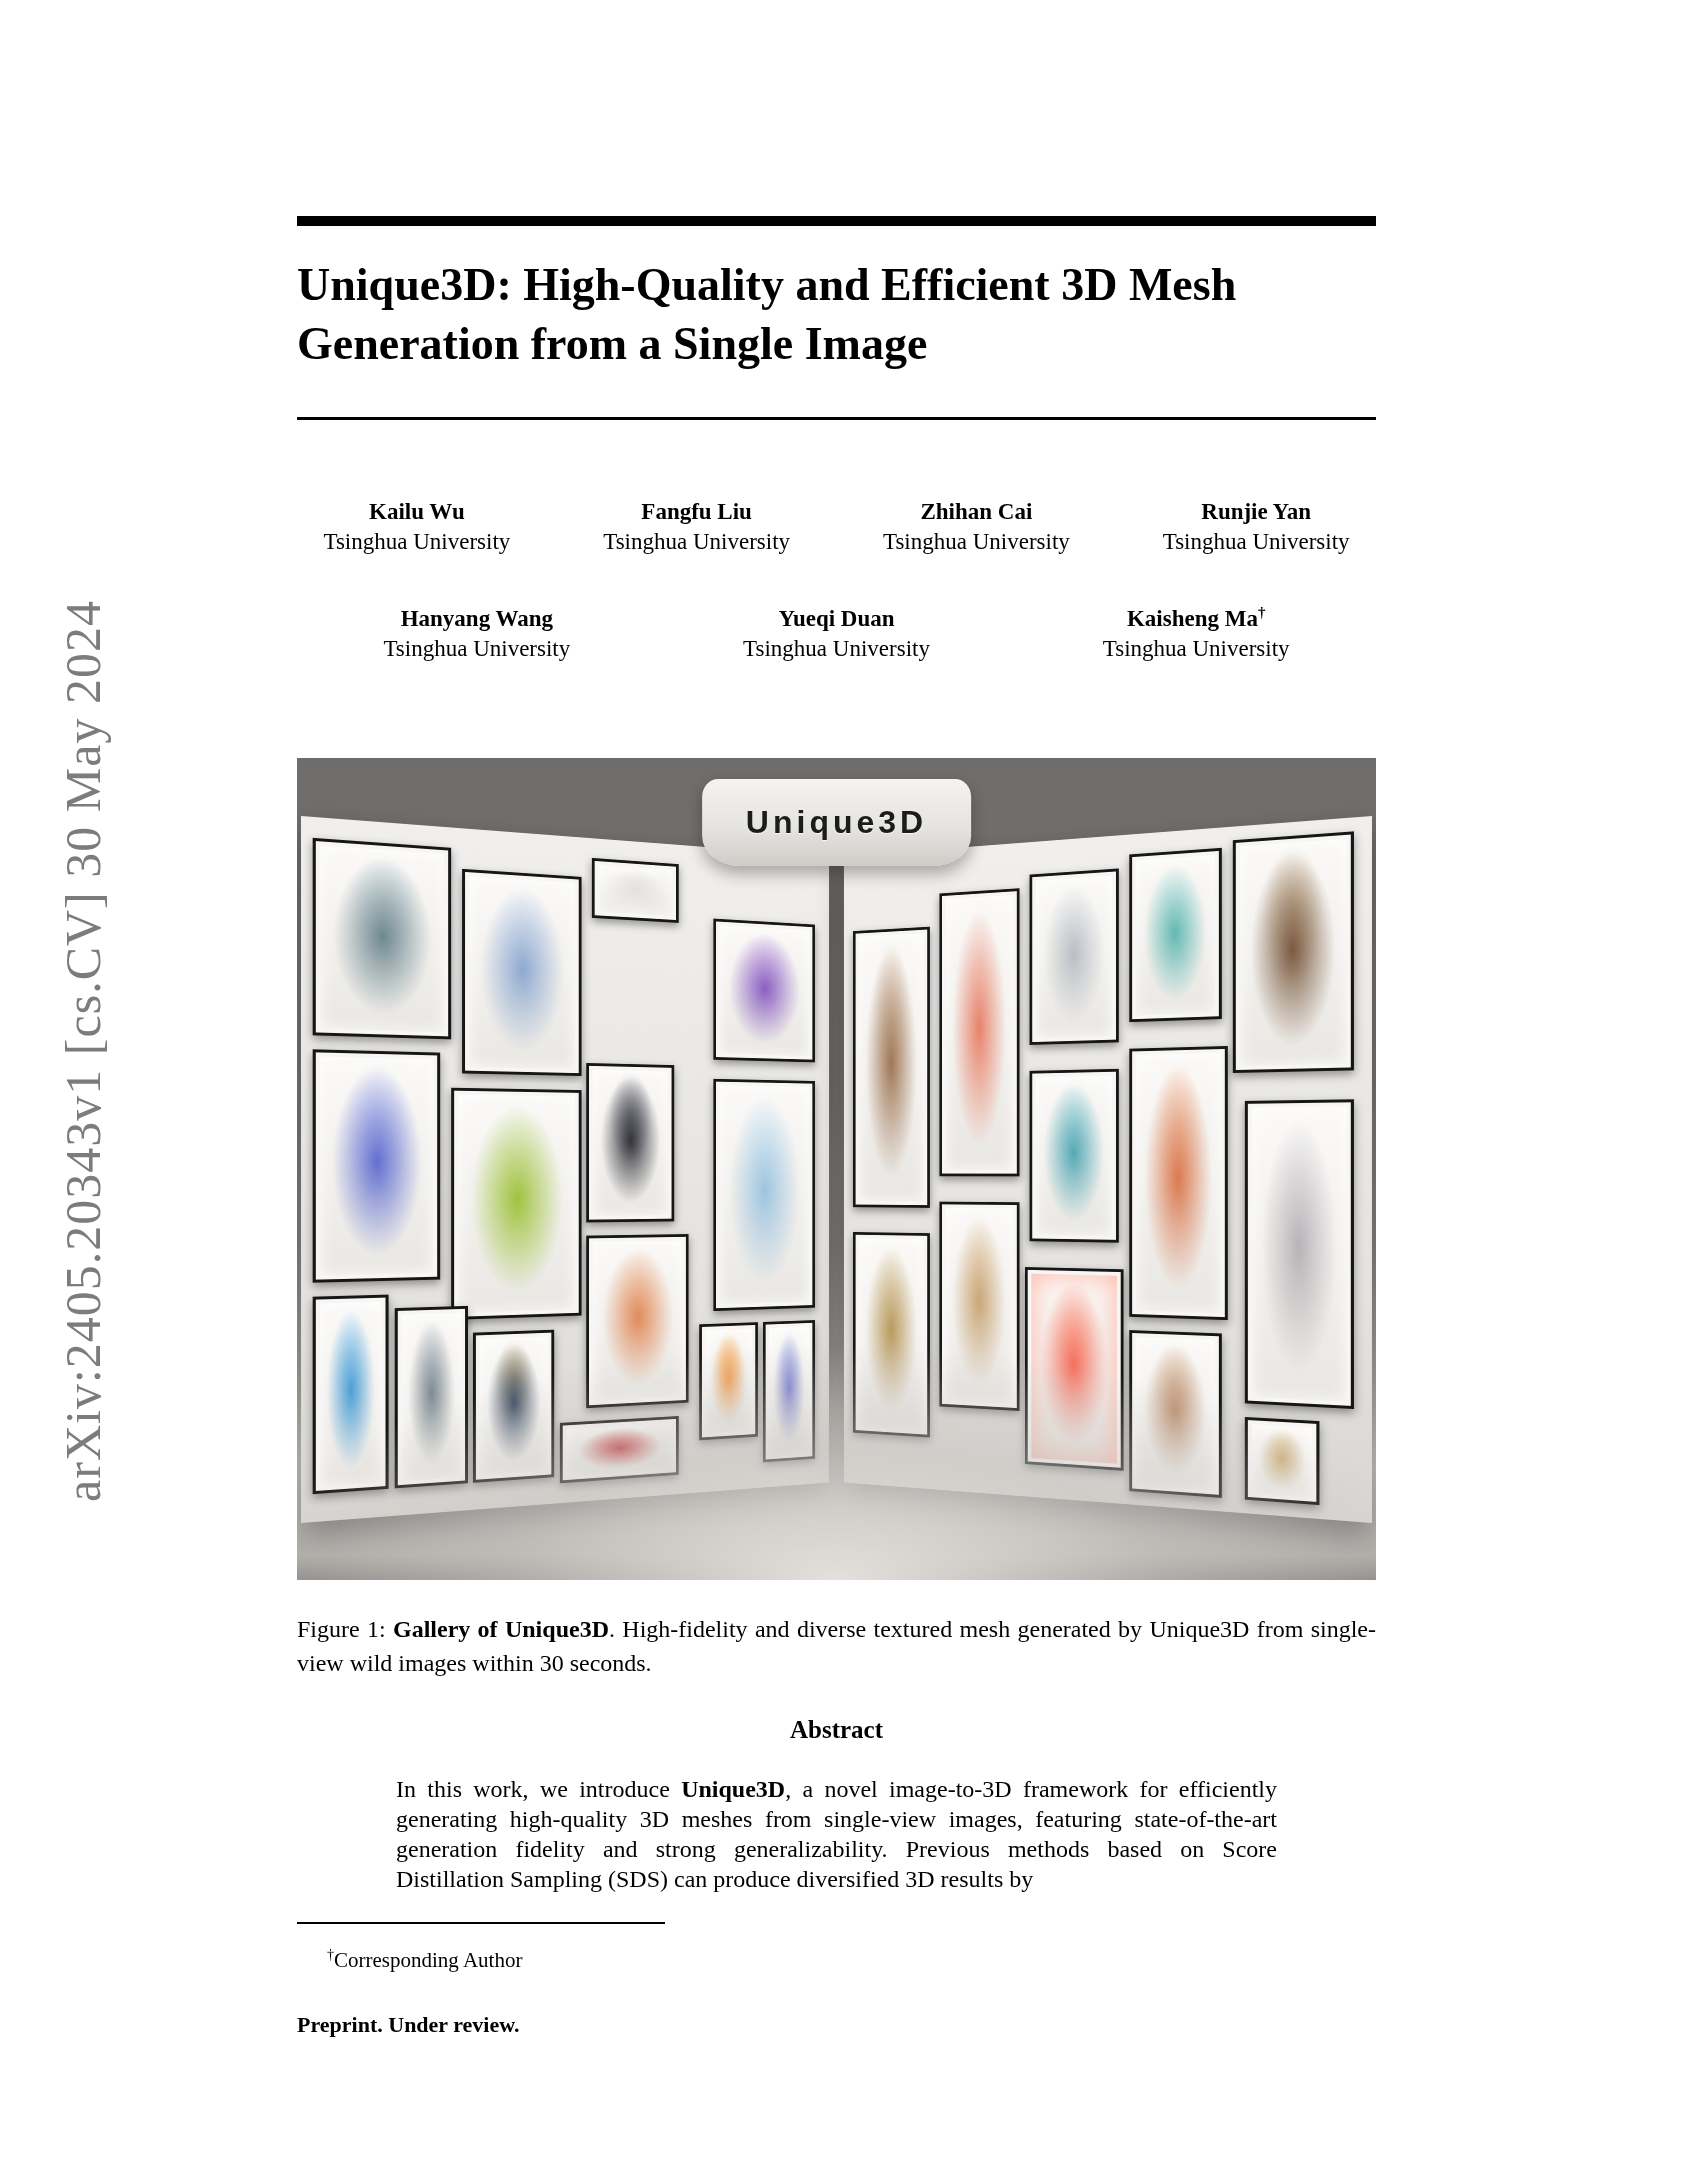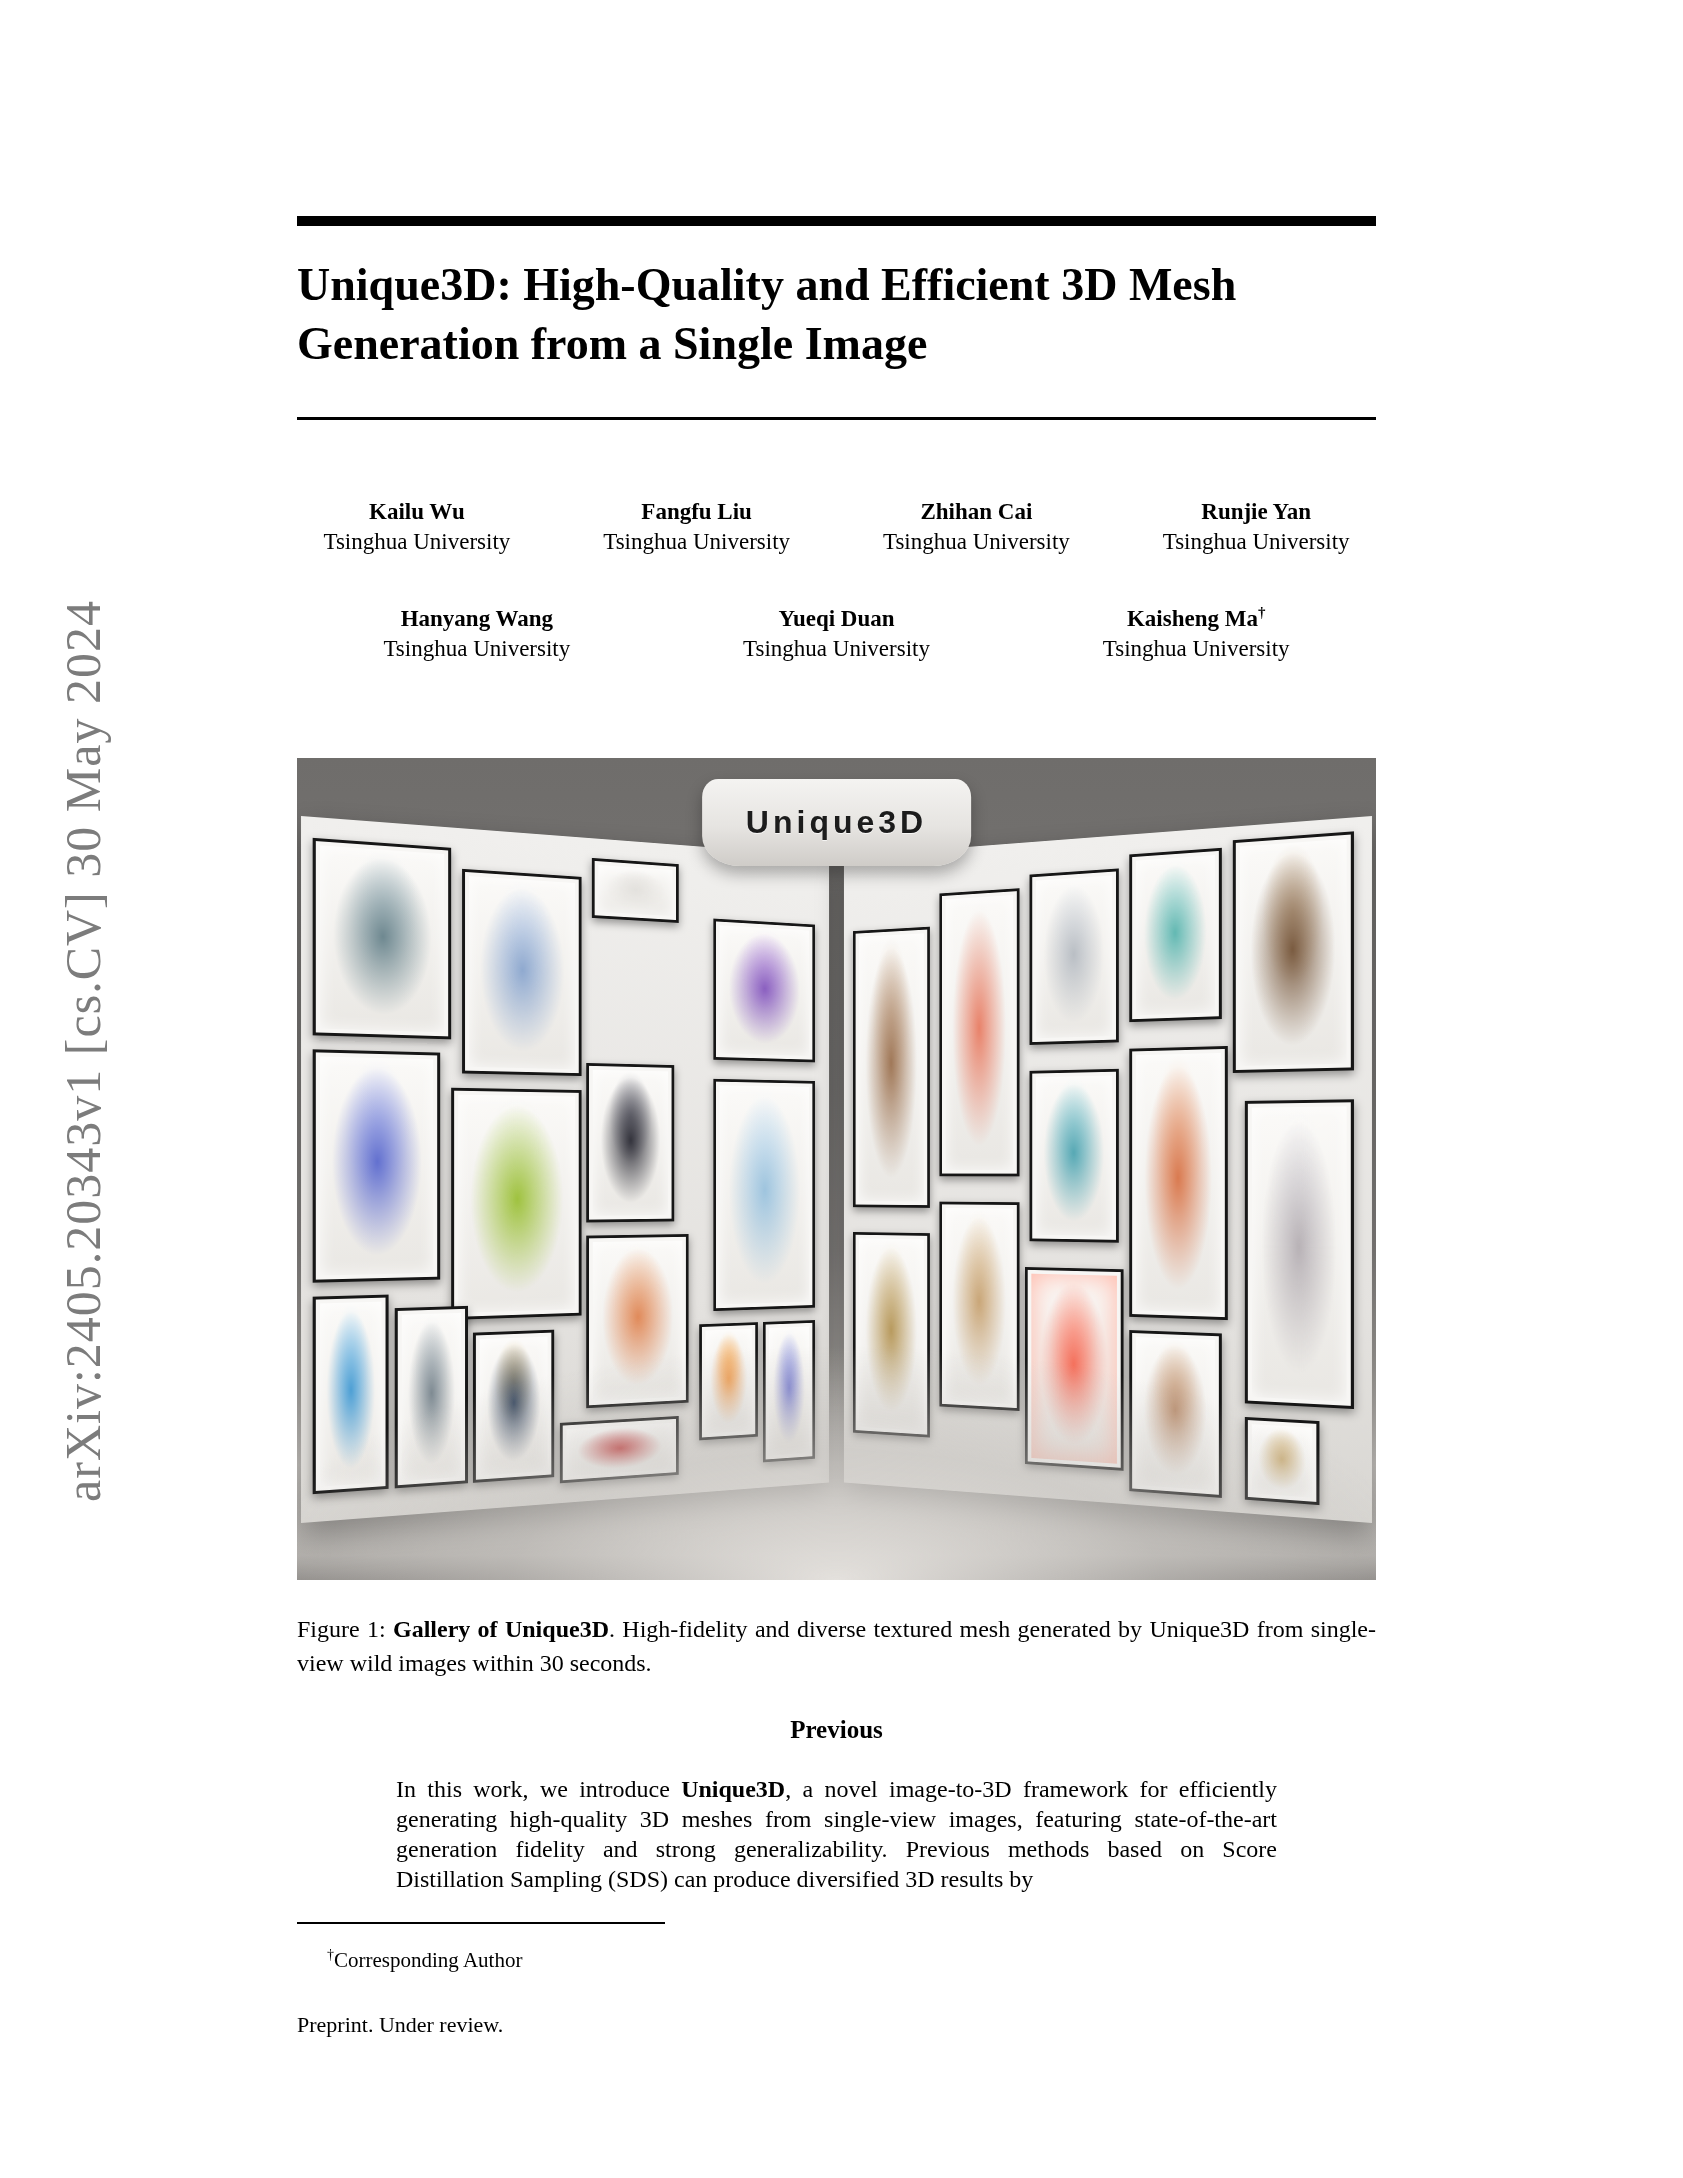--- a/index.html
+++ b/index.html
@@ -99,21 +99,21 @@
     position:absolute;left:396px;top:1774px;width:881px;
     font-size:24px;line-height:30px;text-align:justify;
   }
   .abstract-text .b{font-weight:bold;}
 
   
   .footnote-rule{position:absolute;left:297px;top:1922px;width:368px;height:2px;background:#000;}
   .footnote{position:absolute;left:297px;top:1947px;width:693px;font-size:21px;text-indent:30px;}
   .footnote sup{font-size:14px;}
 
-  .preprint{position:absolute;left:297px;top:2012px;font-size:22px;}
+  .preprint{position:absolute;left:297px;top:2012px;font-size:22px;font-weight:bold;}
 </style>
 </head>
 <body>
 
 <div class="sheet">
 
   <div class="arxiv-stamp">arXiv:2405.20343v1  [cs.CV]  30 May 2024</div>
 
   <div class="rule-top"></div>
 
@@ -252,21 +252,21 @@
     <div class="banner">
       <span class="banner-text">Unique3D</span>
     </div>
     <div class="floor-glow"></div>
   </div>
 
   <div class="caption">
     <span>Figure 1: </span><span class="b">Gallery of Unique3D</span><span>. High-fidelity and diverse textured mesh generated by Unique3D from single-view wild images within 30 seconds.</span>
   </div>
 
-  <div class="abstract-heading">Previous</div>
+  <div class="abstract-heading">Abstract</div>
 
   <div class="abstract-text">
     <span>In this work, we introduce </span><span class="b">Unique3D</span><span>, a novel image-to-3D framework for efficiently generating high-quality 3D meshes from single-view images, featuring state-of-the-art generation fidelity and strong generalizability. Previous methods based on Score Distillation Sampling (SDS) can produce diversified 3D results by</span>
   </div>
 
   <div class="footnote-rule"></div>
   <div class="footnote">
     <sup>†</sup><span>Corresponding Author</span>
   </div>
 

